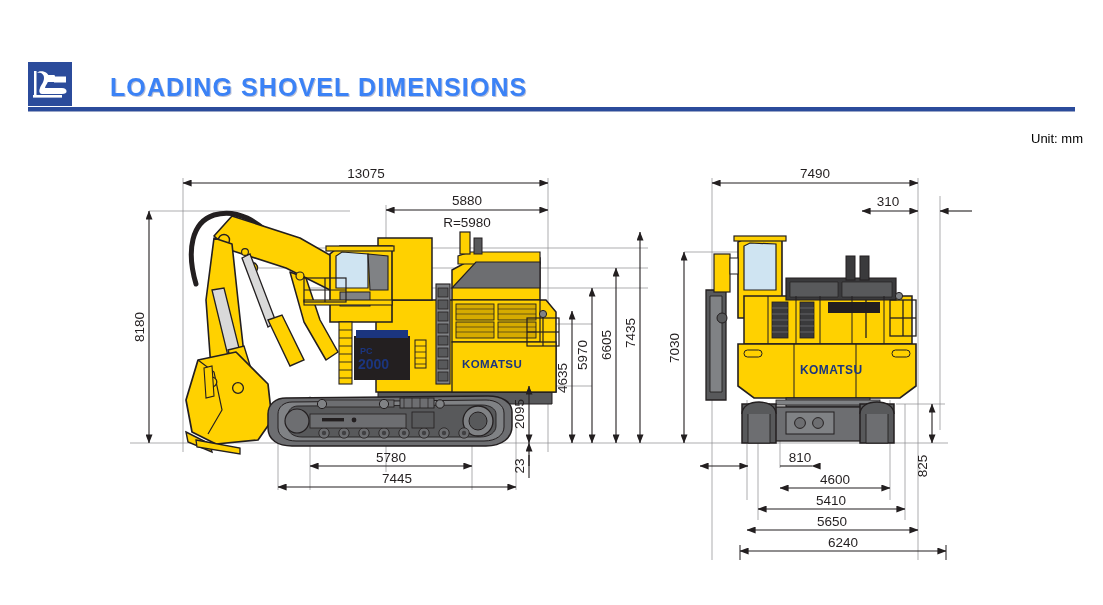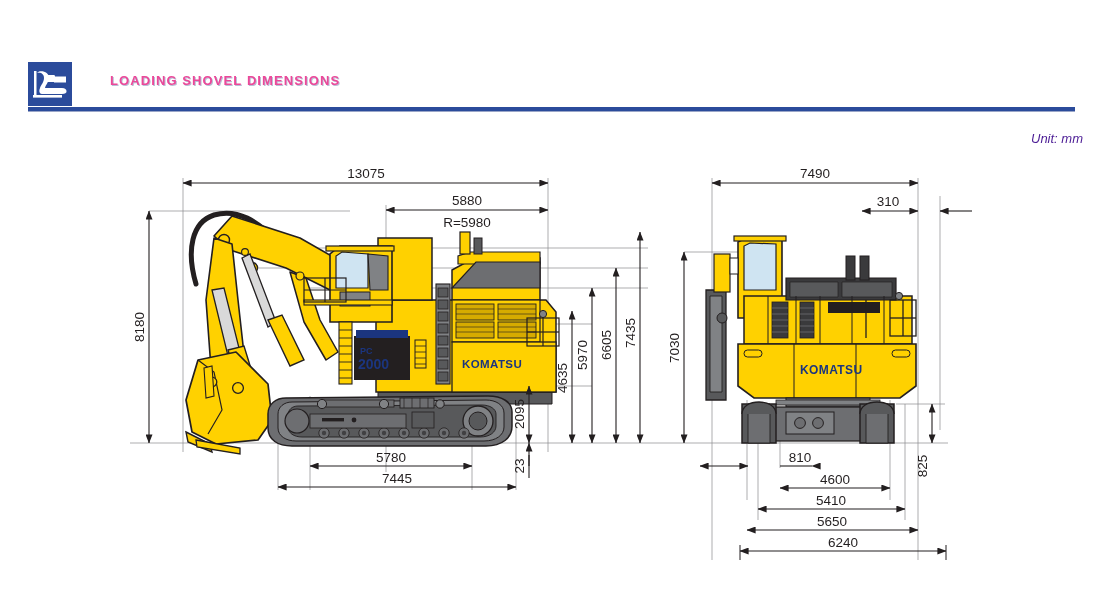--- a/index.html
+++ b/index.html
@@ -10,35 +10,35 @@
   }
   
   #header{position:absolute;left:28px;top:62px;width:1047px;height:52px;}
   #header-icon{
     position:absolute;left:0;top:0;width:44px;height:44px;
     background:#2b4b9b;
   }
   #header-icon svg{display:block;}
   #header-title{
     position:absolute;left:82px;top:11px;
-    font-size:13px;font-weight:bold;letter-spacing:1.1px;
-    color:#ec4899;white-space:nowrap;
+    font-size:25px;font-weight:bold;letter-spacing:1.1px;
+    color:#3b82f6;white-space:nowrap;
     text-shadow:1px 1px 0 #b9bfd6;
   }
   #header-rule{
     position:absolute;left:0;top:45px;width:1047px;height:4px;
     background:#2b4b9b;
   }
   #header-rule-thin{
     position:absolute;left:0;top:49px;width:1047px;height:1px;
     background:#9aa6c8;
   }
   #unit-label{
     position:absolute;right:20px;top:131px;
-    font-size:13px;color:#4c1d95;font-style:italic;
+    font-size:13px;color:#000000;
   }
   
   #canvas{position:absolute;left:0;top:0;width:1103px;height:605px;}
   #canvas svg{display:block;}
   .dimtext{
     font-family:"Liberation Sans", sans-serif;
     font-size:13.5px;fill:#231f20;
   }
   .brandtext{
     font-family:"Liberation Sans", sans-serif;

